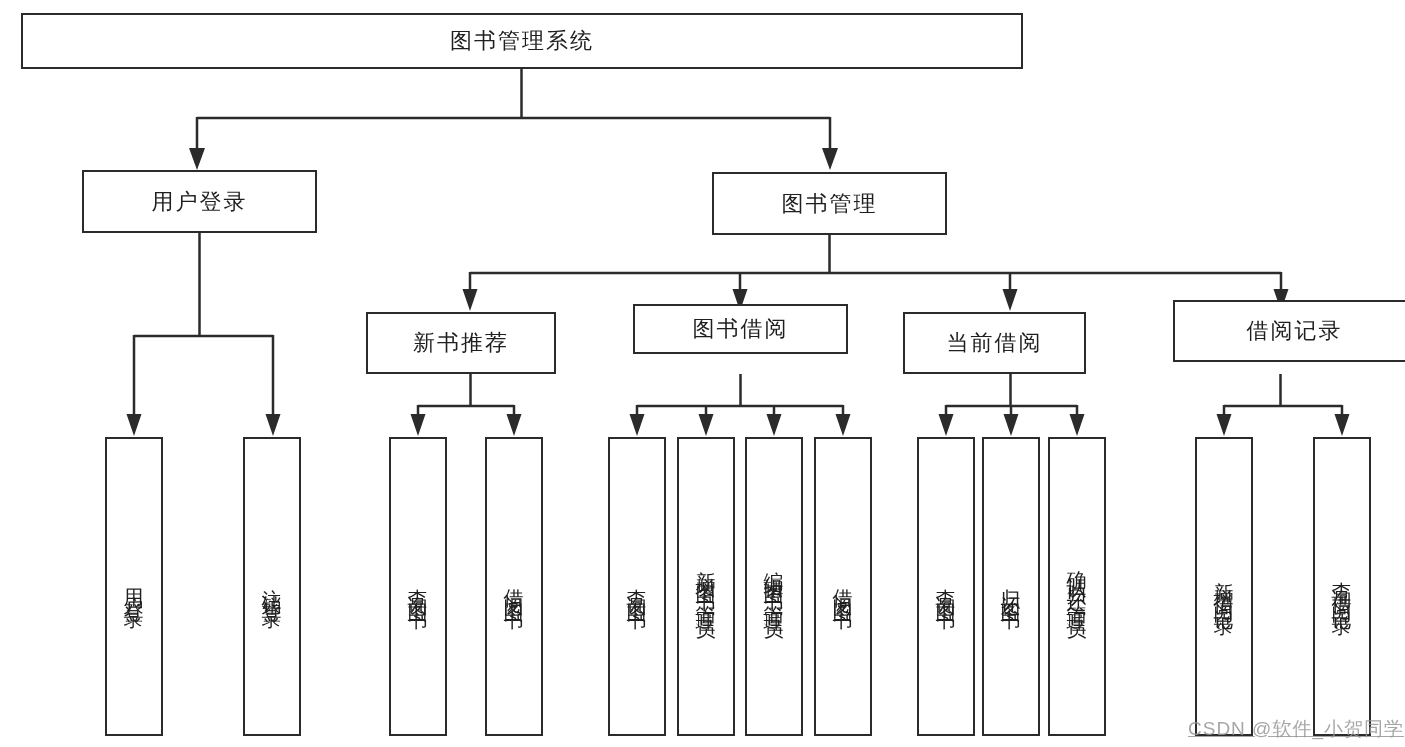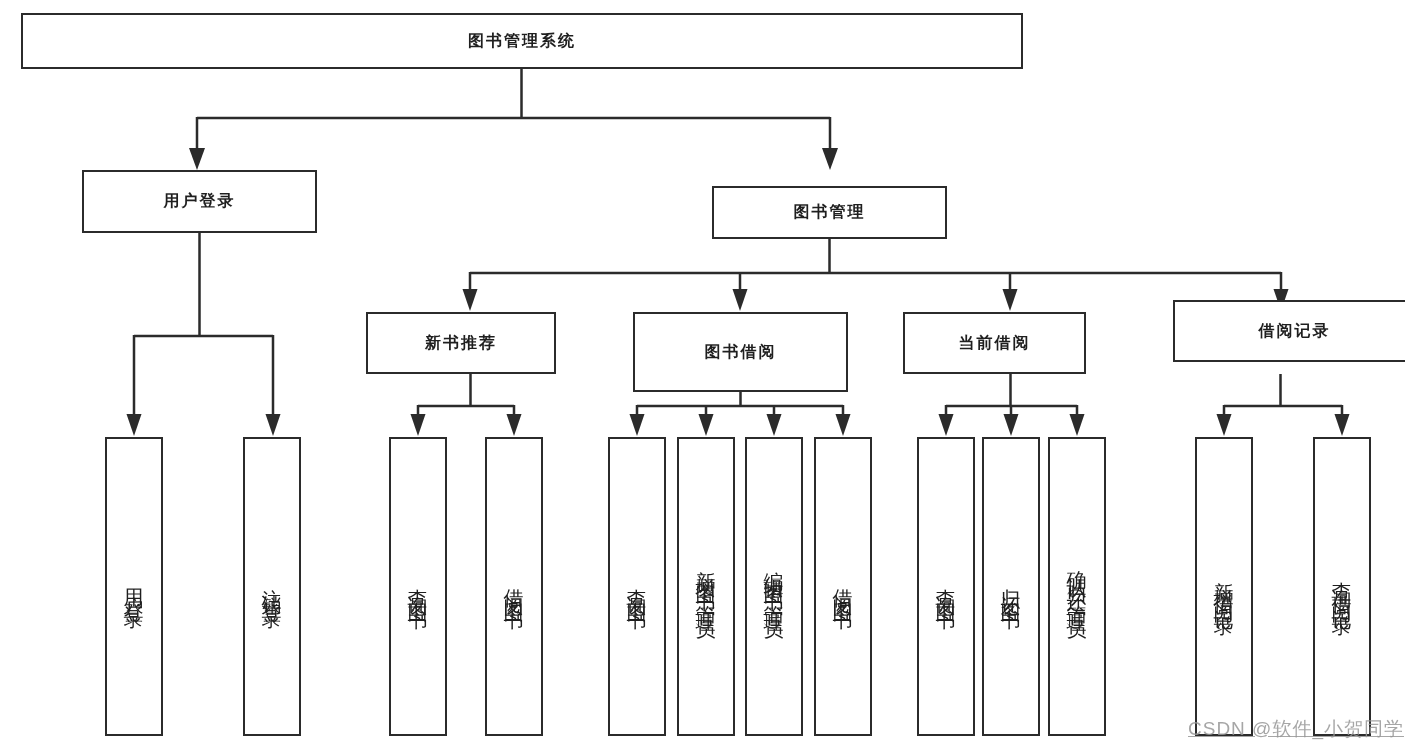--- a/index.html
+++ b/index.html
@@ -9,25 +9,24 @@
   .box{
     position:absolute;
     box-sizing:border-box;
     border:2.5px solid #2b2b2b;
     background:#ffffff;
     display:flex;
     align-items:center;
     justify-content:center;
   }
   .h .lbl{
-    font-size:16px;
+    font-size:22px;
     color:#1f1f1f;
     letter-spacing:2px;
     white-space:nowrap;
-    font-weight:bold;
   }
   .v{top:437px;width:58px;height:299px;}
   .v .vlbl{
     writing-mode:vertical-rl;
     text-orientation:mixed;
     font-size:20px;
     color:#1f1f1f;
     letter-spacing:7px;
     line-height:58px;
   }
@@ -88,28 +87,28 @@
     </g>
   </svg>
 
   <div class="box h" style="left:21px;top:13px;width:1002px;height:56px">
     <span class="lbl">图书管理系统</span>
   </div>
 
   <div class="box h" style="left:82px;top:170px;width:235px;height:63px">
     <span class="lbl">用户登录</span>
   </div>
-  <div class="box h" style="left:712px;top:186px;width:235px;height:53px">
+  <div class="box h" style="left:712px;top:172px;width:235px;height:63px">
     <span class="lbl">图书管理</span>
   </div>
 
   <div class="box h" style="left:366px;top:312px;width:190px;height:62px">
     <span class="lbl">新书推荐</span>
   </div>
-  <div class="box h" style="left:633px;top:312px;width:215px;height:80px">
+  <div class="box h" style="left:633px;top:304px;width:215px;height:50px">
     <span class="lbl">图书借阅</span>
   </div>
   <div class="box h" style="left:903px;top:312px;width:183px;height:62px">
     <span class="lbl">当前借阅</span>
   </div>
   <div class="box h" style="left:1173px;top:300px;width:243px;height:62px">
     <span class="lbl">借阅记录</span>
   </div>
 
   <div class="box v" style="left:105px">

